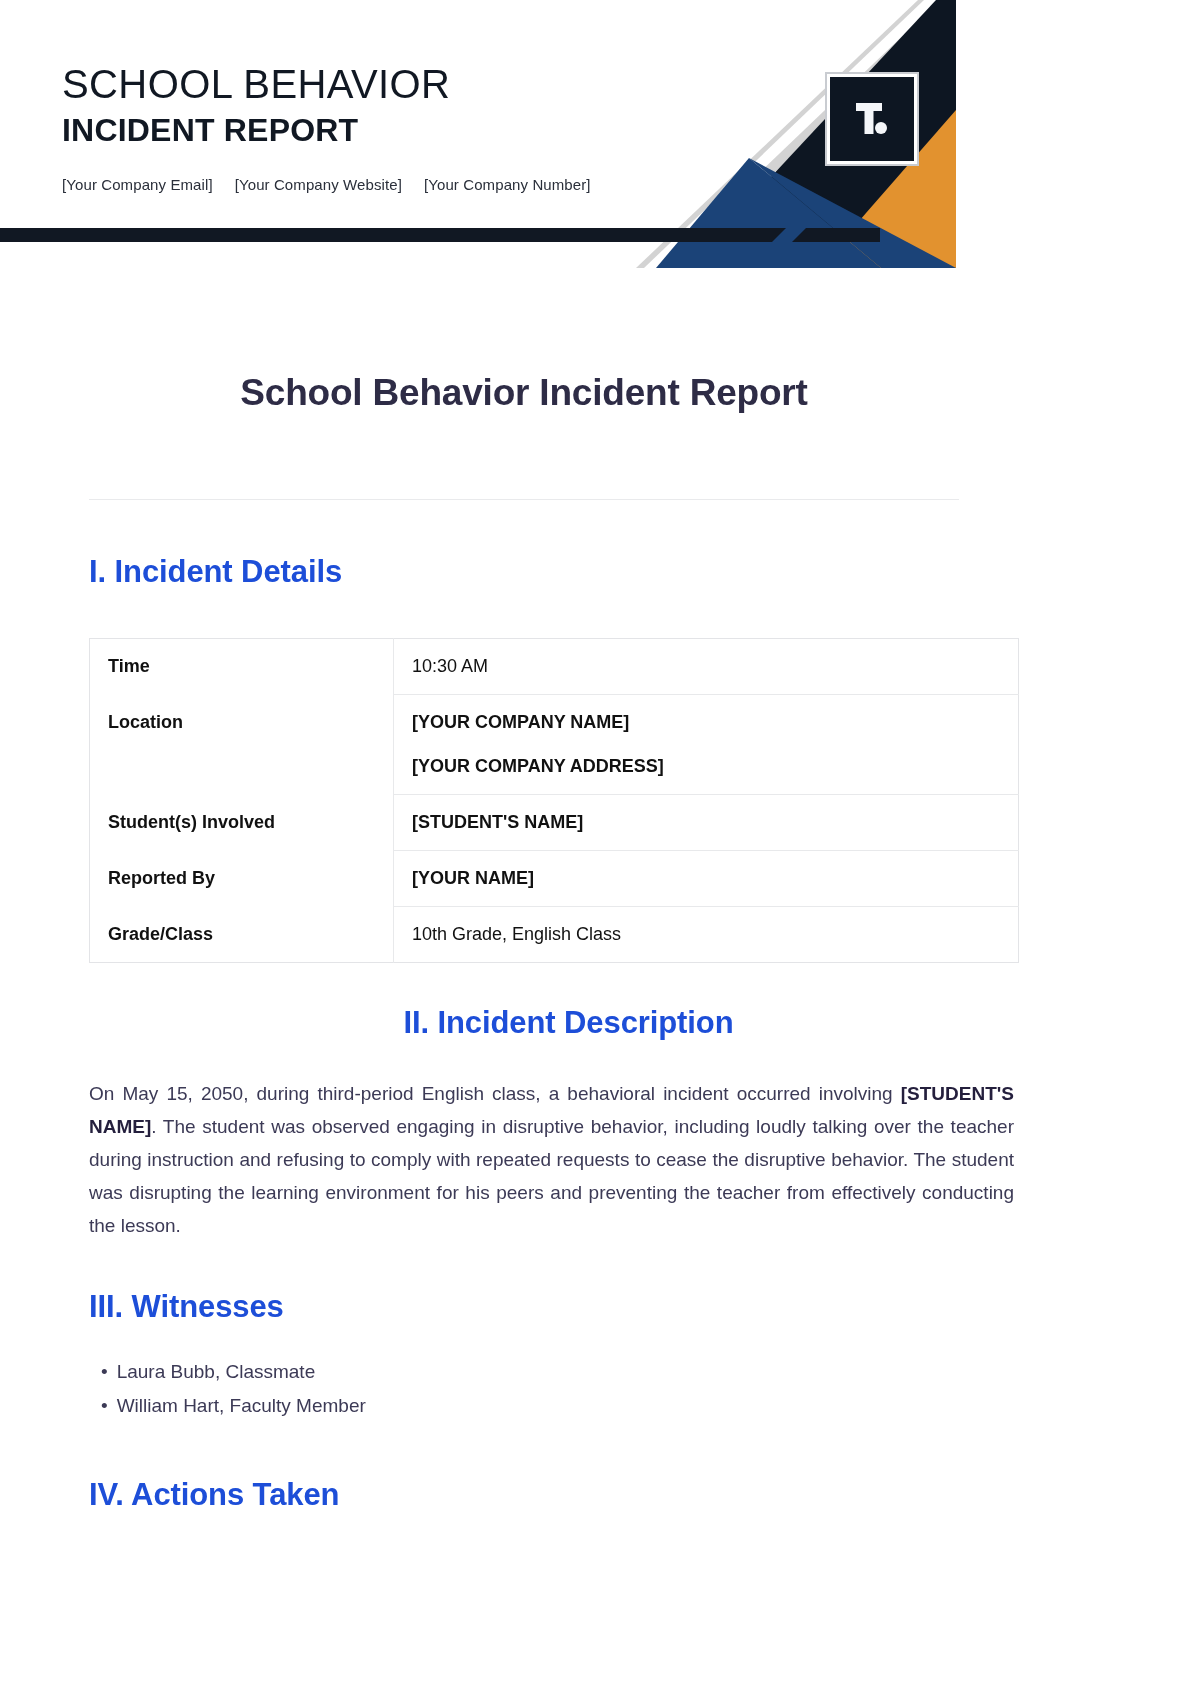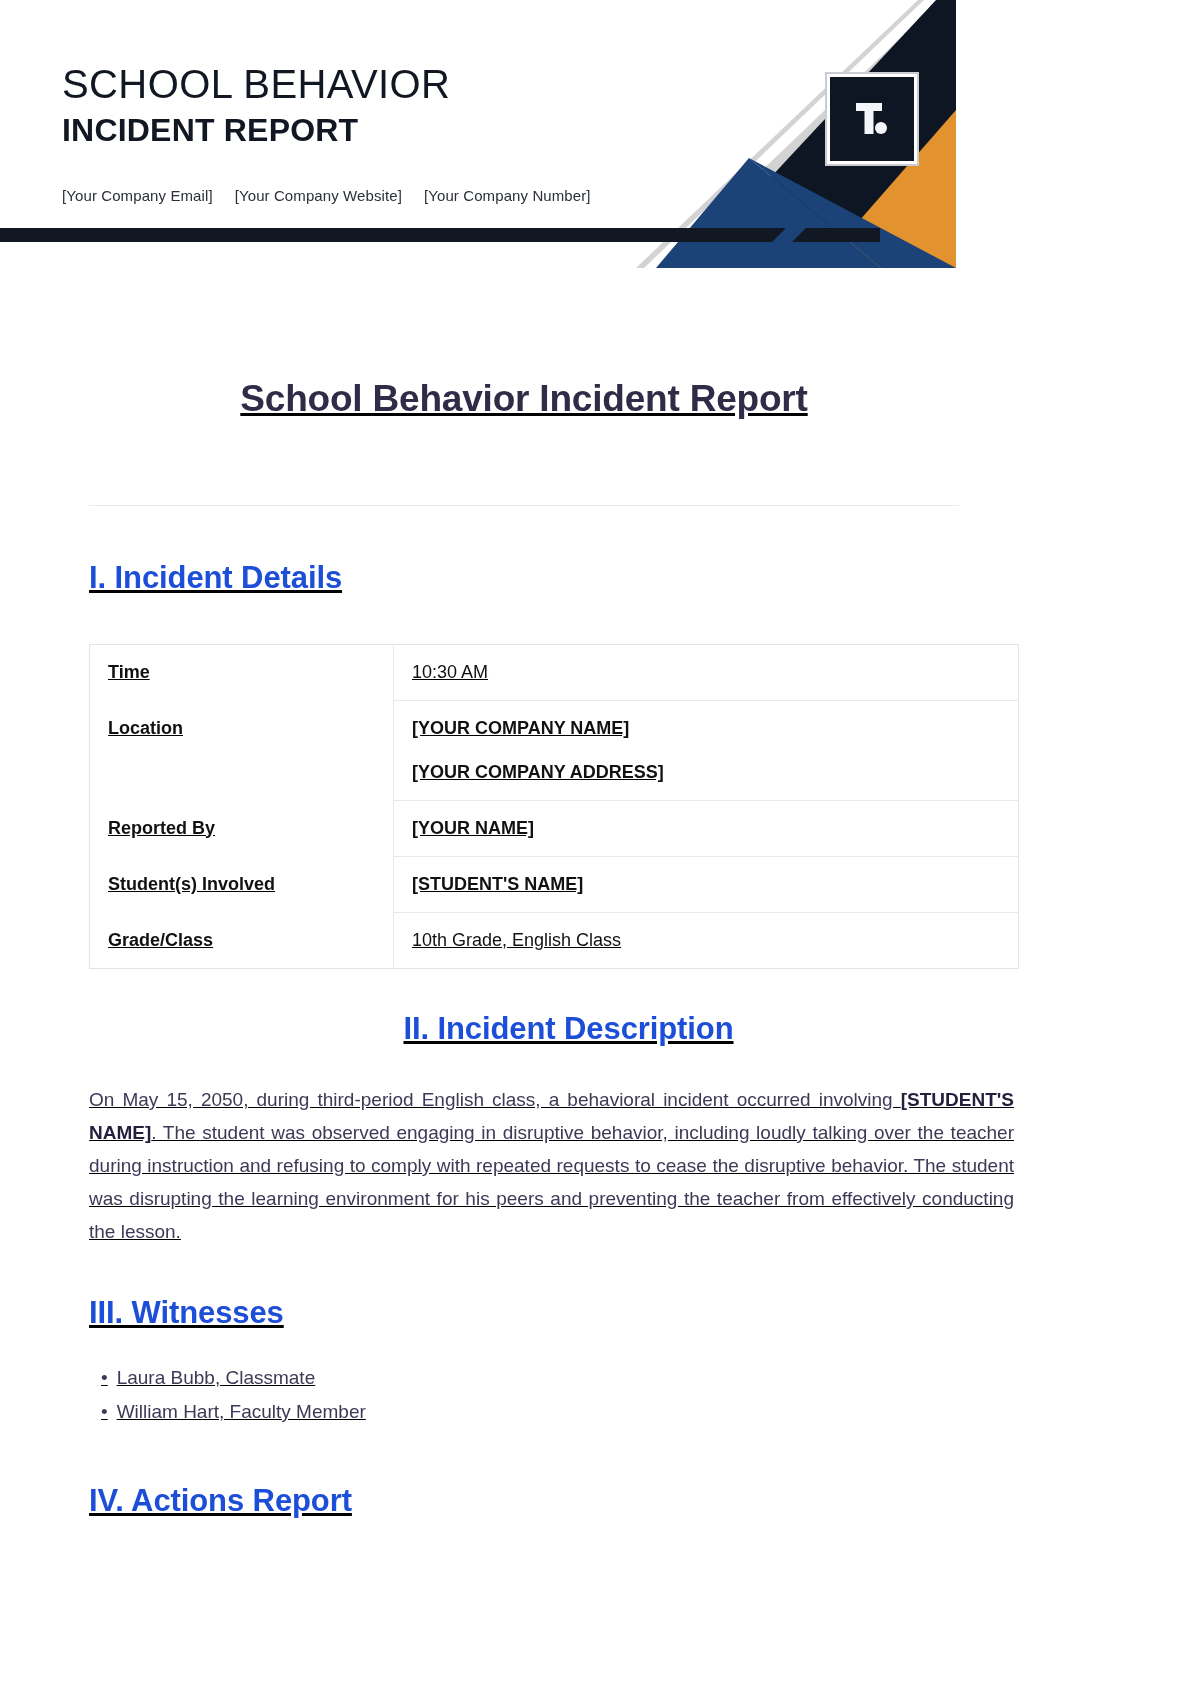--- a/index.html
+++ b/index.html
@@ -53,21 +53,21 @@
     font-weight: 700;
     letter-spacing: 0.2px;
     color: #111823;
     line-height: 1.2;
     margin-top: 4px;
     white-space: nowrap;
   }
   .contact-row {
     position: absolute;
     left: 62px;
-    top: 187px;
+    top: 176px;
     display: flex;
     gap: 22px;
     font-size: 15px;
     color: #2a2f3a;
     letter-spacing: 0.1px;
     white-space: nowrap;
   }
   .logo-badge {
     position: absolute;
     left: 827px;
@@ -90,23 +90,22 @@
     top: 222px;
     width: 1200px;
     height: 22px;
     pointer-events: none;
   }
 
   
   .content {
     position: absolute;
     left: 0;
-    top: 280px;
+    top: 274px;
     width: 1048px;
-    text-decoration: underline;
   }
   .doc-title {
     text-align: center;
     font-size: 37px;
     font-weight: 700;
     color: #2e2c46;
     letter-spacing: -0.2px;
     margin: 98px 0 0 0;
     padding: 0 90px;
   }
@@ -250,29 +249,29 @@
           </td>
         </tr>
         <tr>
           <td class="k">Location</td>
           <td class="v b">
             <span class="v-line">[YOUR COMPANY NAME]</span>
             <span class="v-line">[YOUR COMPANY ADDRESS]</span>
           </td>
         </tr>
         <tr>
+          <td class="k">Student(s) Involved</td>
+          <td class="v b">
+            <span class="v-line">[STUDENT'S NAME]</span>
+          </td>
+        </tr>
+        <tr>
           <td class="k">Reported By</td>
           <td class="v b">
             <span class="v-line">[YOUR NAME]</span>
-          </td>
-        </tr>
-        <tr>
-          <td class="k">Student(s) Involved</td>
-          <td class="v b">
-            <span class="v-line">[STUDENT'S NAME]</span>
           </td>
         </tr>
         <tr>
           <td class="k">Grade/Class</td>
           <td class="v">
             <span class="v-line">10th Grade, English Class</span>
           </td>
         </tr>
       </tbody>
     </table>
@@ -281,16 +280,16 @@
 
     <p class="para"><span>On May 15, 2050, during third-period English class, a behavioral incident occurred involving </span><b>[STUDENT'S NAME]</b><span>. The student was observed engaging in disruptive behavior, including loudly talking over the teacher during instruction and refusing to comply with repeated requests to cease the disruptive behavior. The student was disrupting the learning environment for his peers and preventing the teacher from effectively conducting the lesson.</span></p>
 
     <h2 class="section-h sec3-h">III. Witnesses</h2>
 
     <ul class="wit-list">
       <li>Laura Bubb, Classmate</li>
       <li>William Hart, Faculty Member</li>
     </ul>
 
-    <h2 class="section-h sec4-h">IV. Actions Report</h2>
+    <h2 class="section-h sec4-h">IV. Actions Taken</h2>
 
   </div>
 </div>
 
 </body></html>

